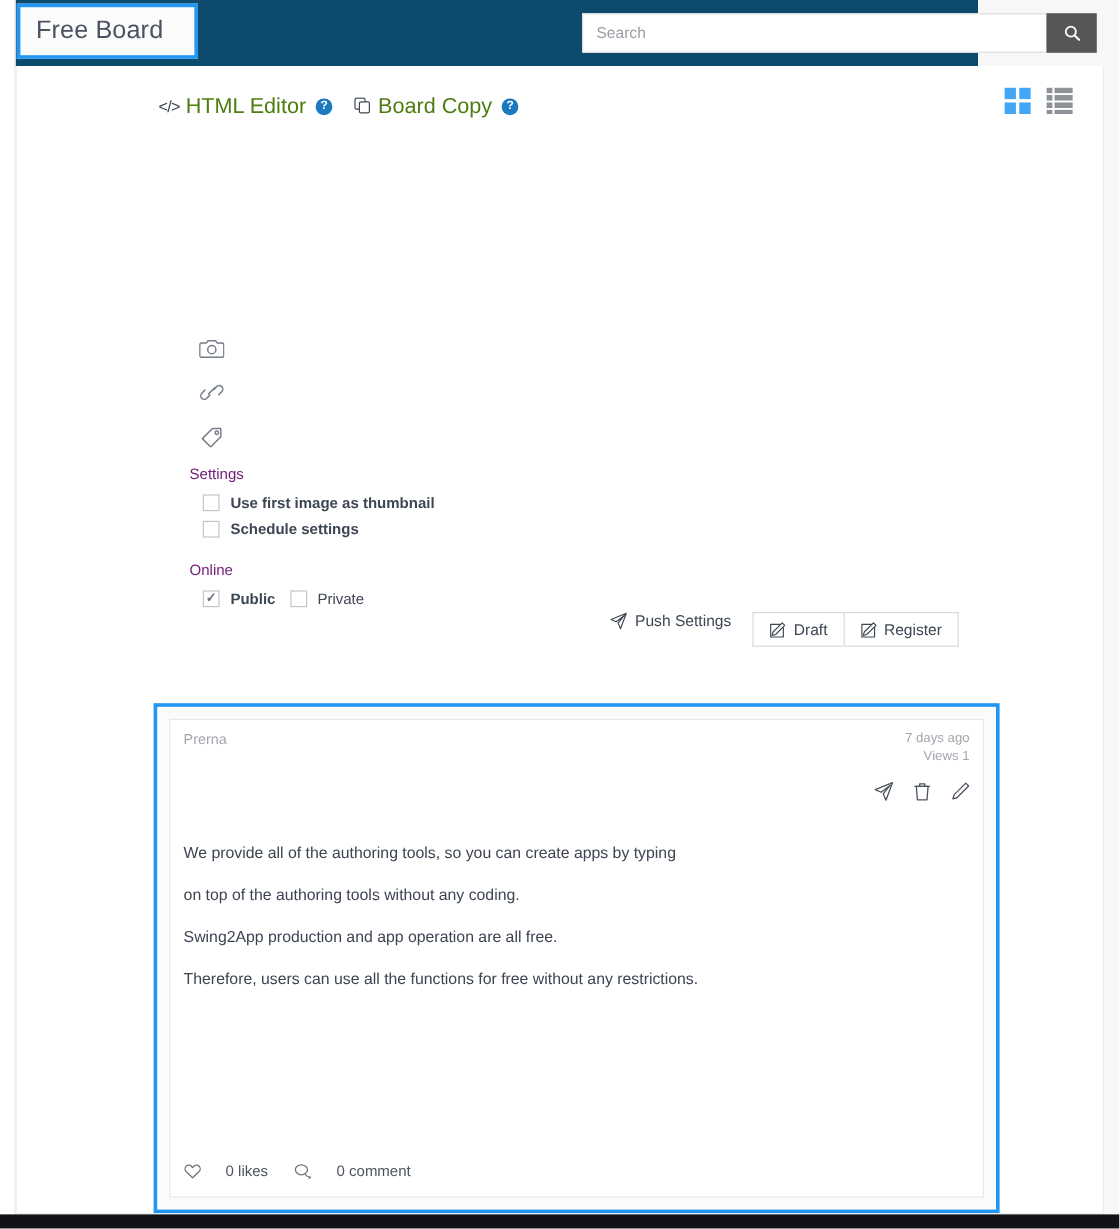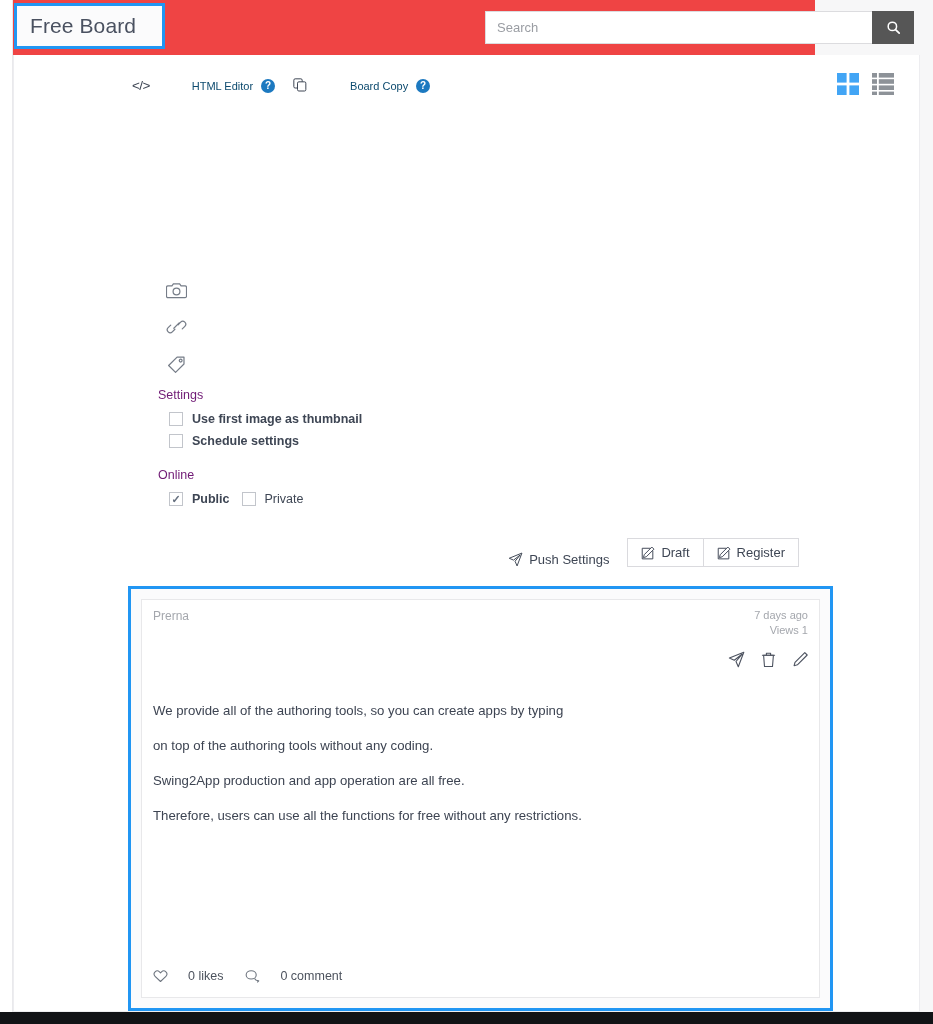--- a/index.html
+++ b/index.html
@@ -36,21 +36,21 @@
     left: 0; bottom: 0;
     width: 933px; height: 12px;
     background: #111316;
   }
 
   
   #topbar {
     position: absolute;
     left: 0; top: 0;
     width: 815px; height: 55px;
-    background: #ef4444;
+    background: #0c4a6e;
   }
   #board-title-box {
     position: absolute;
     left: 14px; top: 3px;
     width: 151px; height: 46px;
     background: #fbfbfc;
     border: 3px solid #2196f3;
     display: flex;
     align-items: center;
     padding-left: 13px;
@@ -111,24 +111,23 @@
     gap: 0px;
   }
   .toolbar-item {
     display: flex;
     align-items: center;
     gap: 5px;
     cursor: pointer;
     margin-right: 18px;
   }
   .toolbar-label {
-    font-size: 11px;
-    color: #0c4a6e;
-    white-space: nowrap;
-    margin-left: 37px;
+    font-size: 18px;
+    color: #4d7c0f;
+    white-space: nowrap;
   }
   .code-glyph {
     font-size: 13.5px;
     color: #3e4654;
     font-family: "Liberation Sans", sans-serif;
     letter-spacing: -.6px;
   }
   .help-badge {
     width: 14px; height: 14px;
     border-radius: 50%;
@@ -218,23 +217,23 @@
     white-space: nowrap;
   }
   #online-heading { margin-top: 20px; }
   #online-row { display: flex; align-items: center; gap: 0; }
   #online-row .check-row { margin-bottom: 0; margin-right: 12px; }
   .indent { margin-left: 11px; font-weight: bold; }
 
   
   #action-row {
     position: absolute;
-    right: 120px; top: 483px;
-    display: flex;
-    align-items: flex-end;
+    right: 120px; top: 455px;
+    display: flex;
+    align-items: flex-start;
     gap: 0;
   }
   #push-settings {
     display: flex;
     align-items: center;
     gap: 6px;
     font-size: 13px;
     color: #3e4654;
     cursor: pointer;
     margin-right: 18px;

